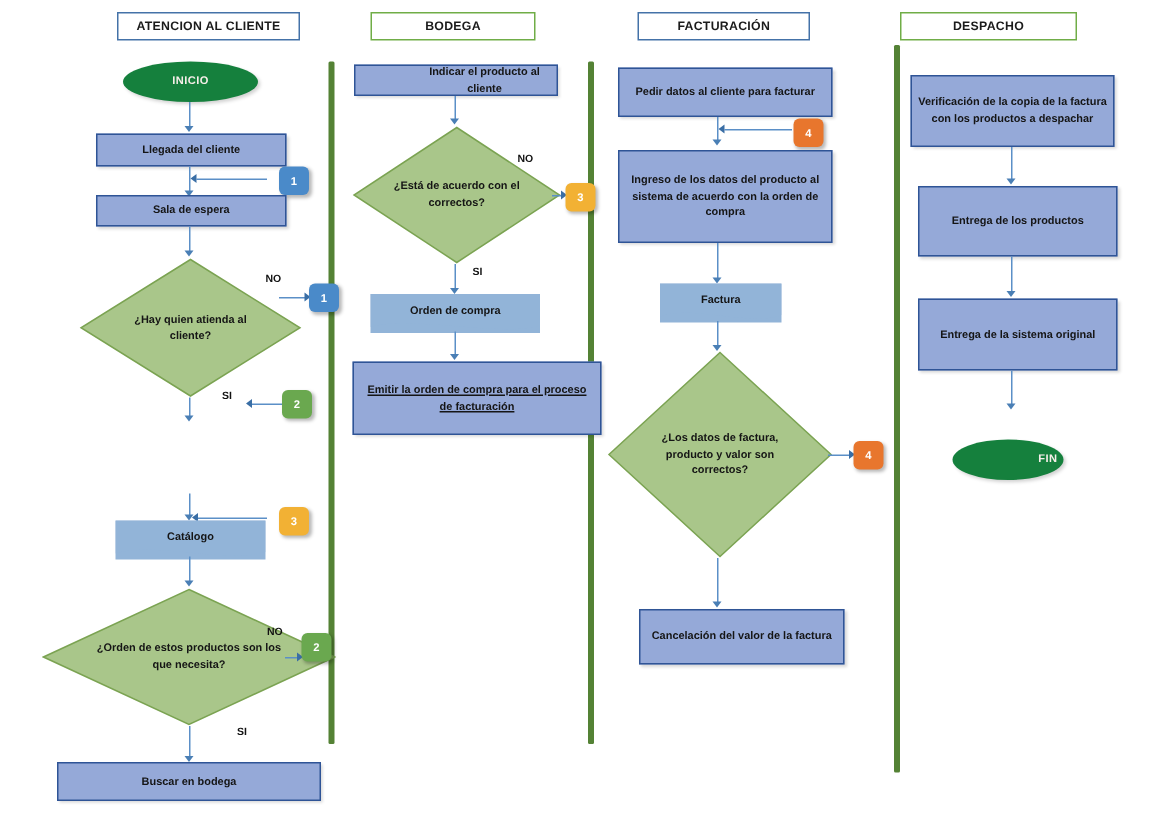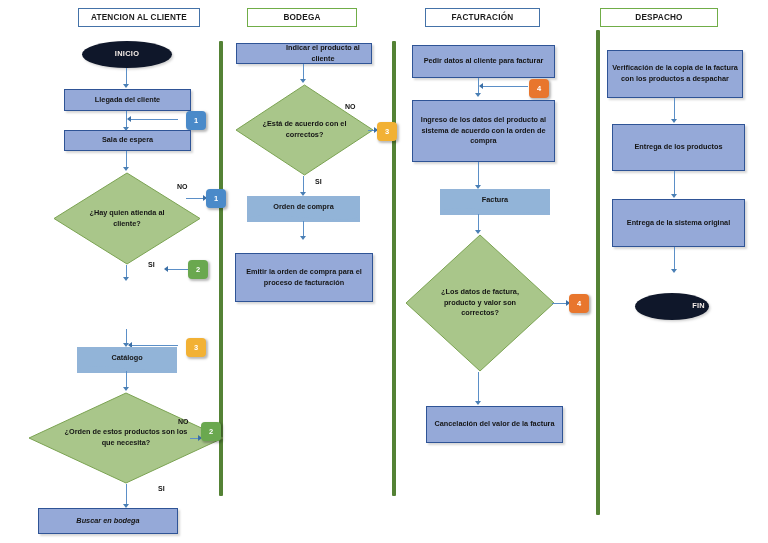--- a/index.html
+++ b/index.html
@@ -96,21 +96,21 @@
     position: relative;
     z-index: 2;
     width: 72%;
     margin: 0 auto;
     text-align: center;
     font-size: 7.3px;
   }
 
   
   .terminator {
-    background: #0f172a;
+    background: #15803d;
     border-radius: 50%;
     color: #f6eee9;
     font-size: 7.4px;
     font-weight: bold;
     letter-spacing: .3px;
     box-shadow: 1.5px 1.5px 2.5px rgba(0,0,0,.18);
   }
 
   
   .vline {
@@ -273,21 +273,21 @@
   <div class="hline" style="left:190px; top:438px; width:10px;"></div>
   <div class="arrow-right" style="left:198px; top:435px;"></div>
   <div class="badge green" style="left:201px; top:422px;">
     <span>2</span>
   </div>
 
   <div class="branch-label" style="left:158px; top:485px;">SI</div>
   <div class="vline" style="left:126px; top:484px; height:21px;"></div>
   <div class="arrow-down" style="left:123px; top:504px;"></div>
 
-  <div class="node process" style="left:38px; top:508px; width:140px; height:26px;font-style:italic;">
+  <div class="node process" style="left:38px; top:508px; width:176px; height:26px;">
     <span>Buscar en bodega</span>
   </div>
 
   <div class="node process" style="left:236px; top:43px; width:136px; height:21px;padding-left:42px;">
     <span>Indicar el producto al cliente</span>
   </div>
   <div class="vline" style="left:303px; top:64px; height:16px;"></div>
   <div class="arrow-down" style="left:300px; top:79px;"></div>
 
   <div class="node decision" style="left:235px; top:84px; width:139px; height:92px;">
@@ -310,21 +310,21 @@
 
   <div class="node document" style="left:247px; top:196px; width:113px; height:26px;">
     <svg class="doc-svg" viewBox="0 0 113 26" preserveAspectRatio="none">
       <path d="M0,0 H113 V21 C85,29 28,14 0,22 Z" fill="#92b4d8"></path>
     </svg>
     <span class="doc-label" style="margin-top:-3px;">Orden de compra</span>
   </div>
   <div class="vline" style="left:303px; top:221px; height:16px;"></div>
   <div class="arrow-down" style="left:300px; top:236px;"></div>
 
-  <div class="node process" style="left:235px; top:253px; width:138px; height:49px;">
+  <div class="node process" style="left:235px; top:241px; width:166px; height:49px;text-decoration:underline;">
     <span>Emitir la orden de compra para el proceso de facturación</span>
   </div>
 
   <div class="node process" style="left:412px; top:45px; width:143px; height:33px;">
     <span>Pedir datos al cliente para facturar</span>
   </div>
   <div class="vline" style="left:478px; top:78px; height:16px;"></div>
   <div class="arrow-down" style="left:475px; top:93px;"></div>
 
   <div class="hline" style="left:483px; top:86px; width:45px;"></div>
@@ -332,21 +332,21 @@
   <div class="badge orange" style="left:529px; top:79px;">
     <span>4</span>
   </div>
 
   <div class="node process" style="left:412px; top:100px; width:143px; height:62px;">
     <span>Ingreso de los datos del producto al sistema de acuerdo con la orden de compra</span>
   </div>
   <div class="vline" style="left:478px; top:162px; height:24px;"></div>
   <div class="arrow-down" style="left:475px; top:185px;"></div>
 
-  <div class="node document" style="left:440px; top:189px; width:110px; height:26px;">
+  <div class="node document" style="left:440px; top:189px; width:81px; height:26px;">
     <svg class="doc-svg" viewBox="0 0 98 26" preserveAspectRatio="none">
       <path d="M0,0 H98 V21 C73,29 25,14 0,22 Z" fill="#92b4d8"></path>
     </svg>
     <span class="doc-label" style="margin-top:-3px;">Factura</span>
   </div>
   <div class="vline" style="left:478px; top:214px; height:17px;"></div>
   <div class="arrow-down" style="left:475px; top:230px;"></div>
 
   <div class="node decision" style="left:405px; top:234px; width:150px; height:138px;">
     <svg class="dia-svg" viewBox="0 0 150 138" preserveAspectRatio="none">

